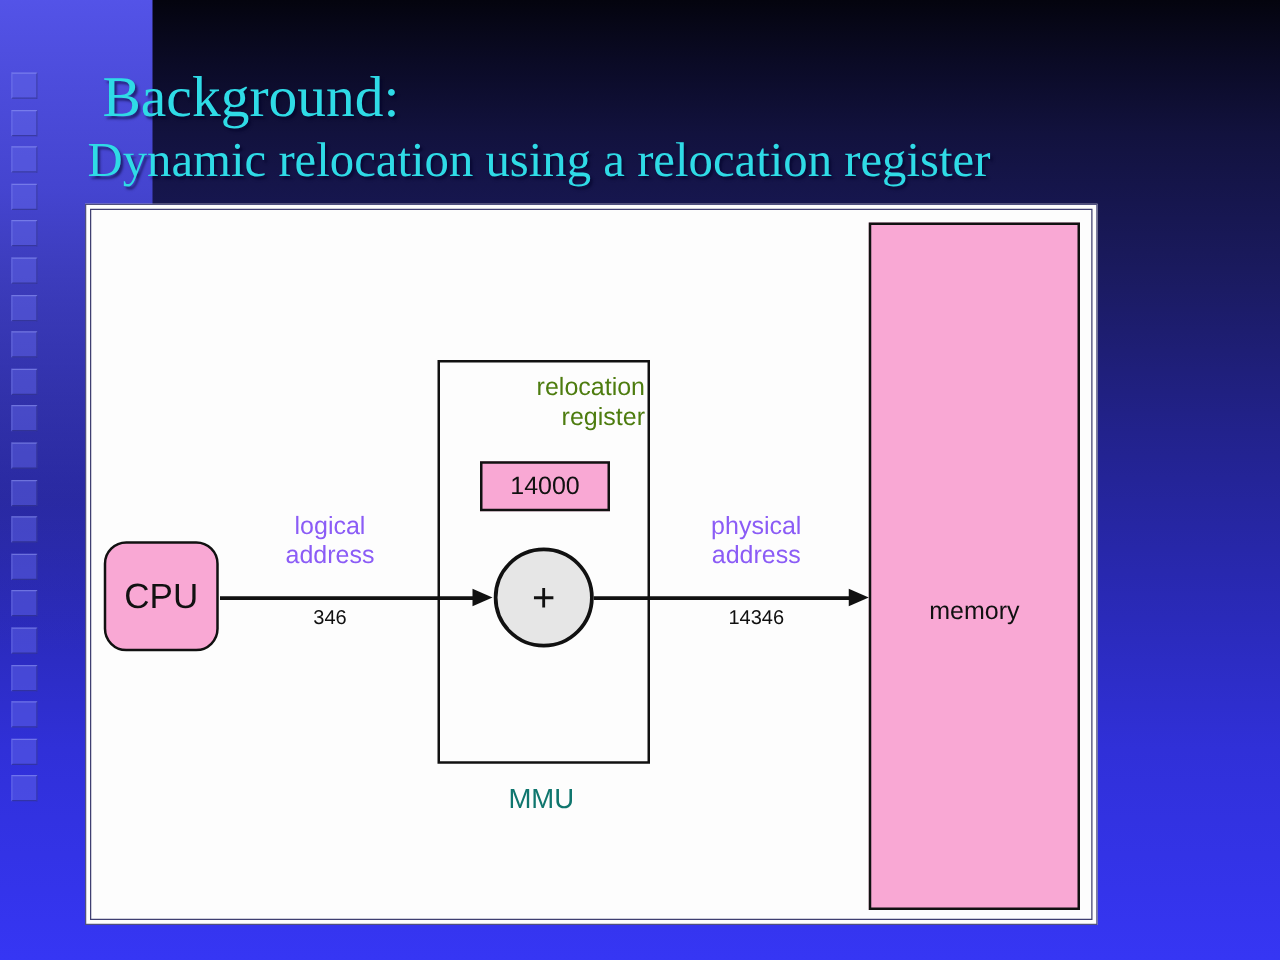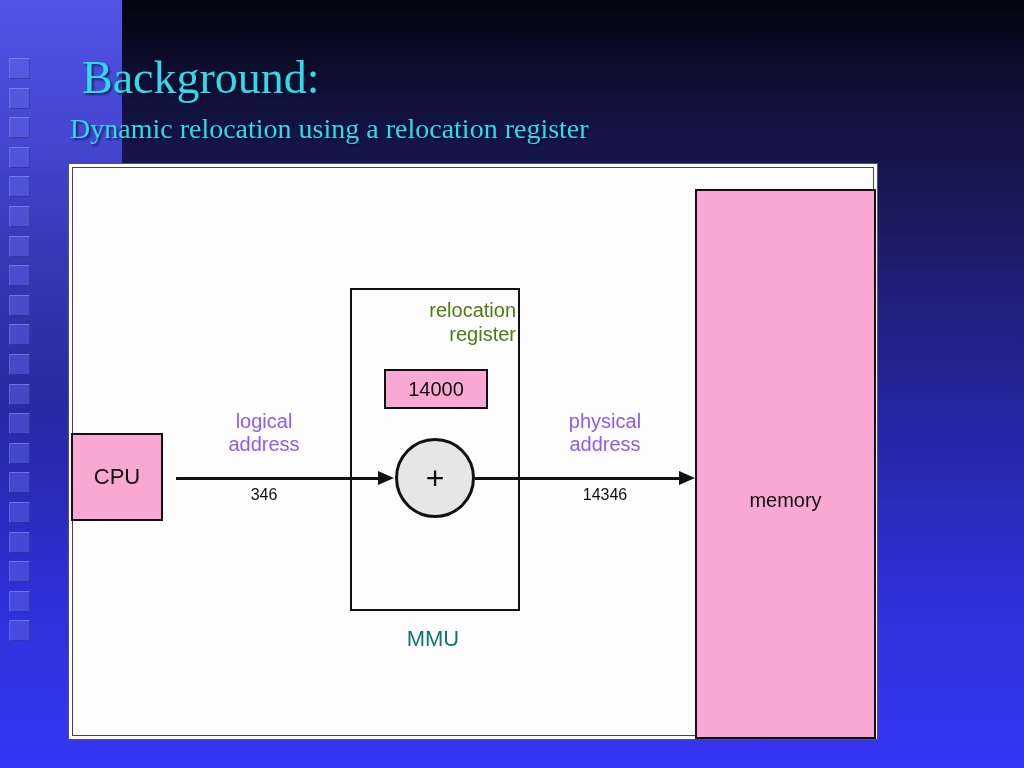--- a/index.html
+++ b/index.html
@@ -30,39 +30,39 @@
     border-right:1px solid rgba(10,10,60,0.30);
     border-bottom:1px solid rgba(10,10,60,0.35);
   }
   .title-block {
     position:absolute; left:70px; top:52px; width:920px;
     color:#2fdbe6;
     text-shadow:2px 2px 2px rgba(0,0,40,0.55);
     font-family:"Liberation Serif", serif;
   }
   .title-line1 { font-size:46px; line-height:52px;margin-left:12px; }
-  .title-line2 { font-size:28px; line-height:50px; }
+  .title-line2 { font-size:39px; line-height:50px; }
   
   .panel {
     position:absolute; left:68px; top:163px; width:808px; height:575px;
     background:#fdfdfd; border:1px solid #50507e;
   }
   .panel-inner-border {
     position:absolute; left:3px; top:3px; right:3px; bottom:3px;
     border:1px solid #3f3f71; pointer-events:none;
   }
   .dbox {
     position:absolute; background:#f9a8d4; border:2px solid #111;
     display:flex; align-items:center; justify-content:center;
     color:#111;
   }
-  .cpu-box   { left:2px;  top:269px; width:88px;  height:84px; font-size:22px; z-index:2; }
+  .cpu-box   { left:14px;  top:269px; width:88px;  height:84px; font-size:28px; z-index:2;border-radius:18px; }
   .mmu-box   { left:281px; top:124px; width:166px; height:319px; background:#fdfdfd; z-index:1; }
   .reg-box   { left:315px; top:205px; width:100px; height:36px; font-size:20px; z-index:2; }
-  .mem-box   { left:626px; top:25px;  width:165px; height:546px; z-index:1;padding-left:12px; }
+  .mem-box   { left:626px; top:14px;  width:165px; height:546px; z-index:1; }
   .mem-label { position:absolute; left:0; top:298px; width:100%; text-align:center; font-size:20px; color:#111; }
   .adder-circle {
     position:absolute; left:326px; top:274px; width:74px; height:74px;
     background:#e6e6e6; border:3px solid #111; border-radius:50%;
     display:flex; align-items:center; justify-content:center;
     font-size:32px; font-weight:400; color:#111; z-index:3;
   }
   .flow-line { position:absolute; height:3px; background:#111; top:313px; z-index:2; }
   .line-logical  { left:107px; width:203px; }
   .line-physical { left:406px; width:205px; }

